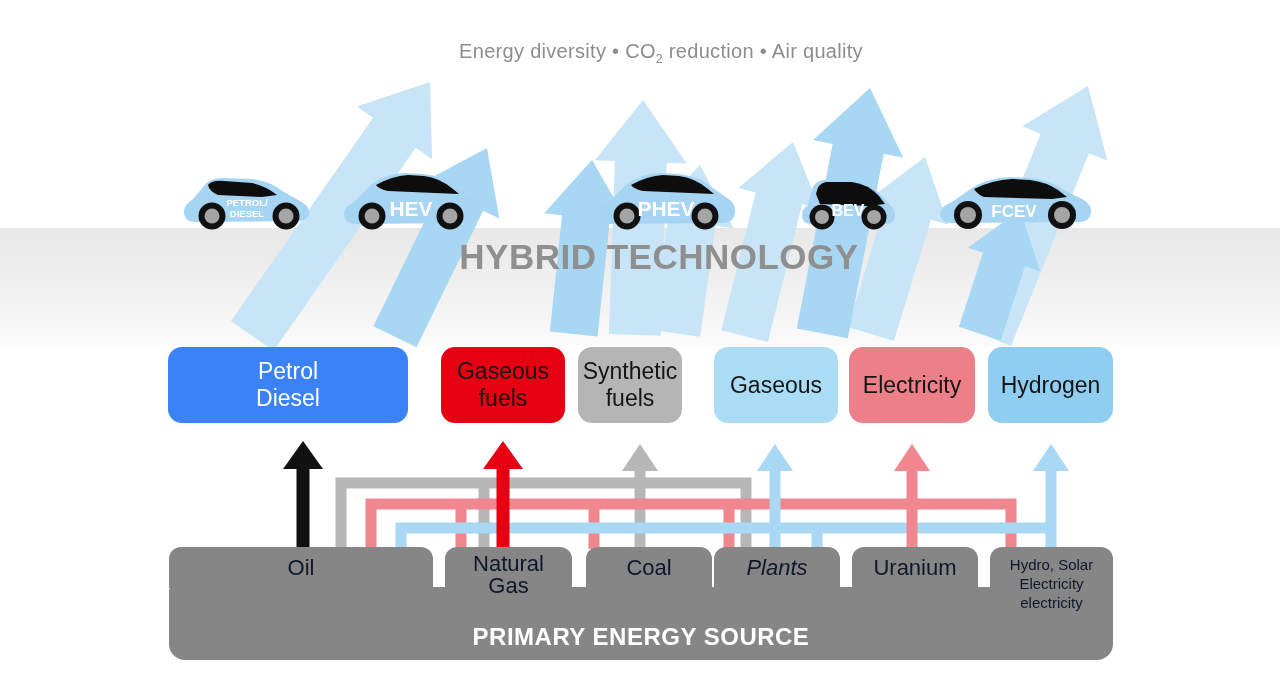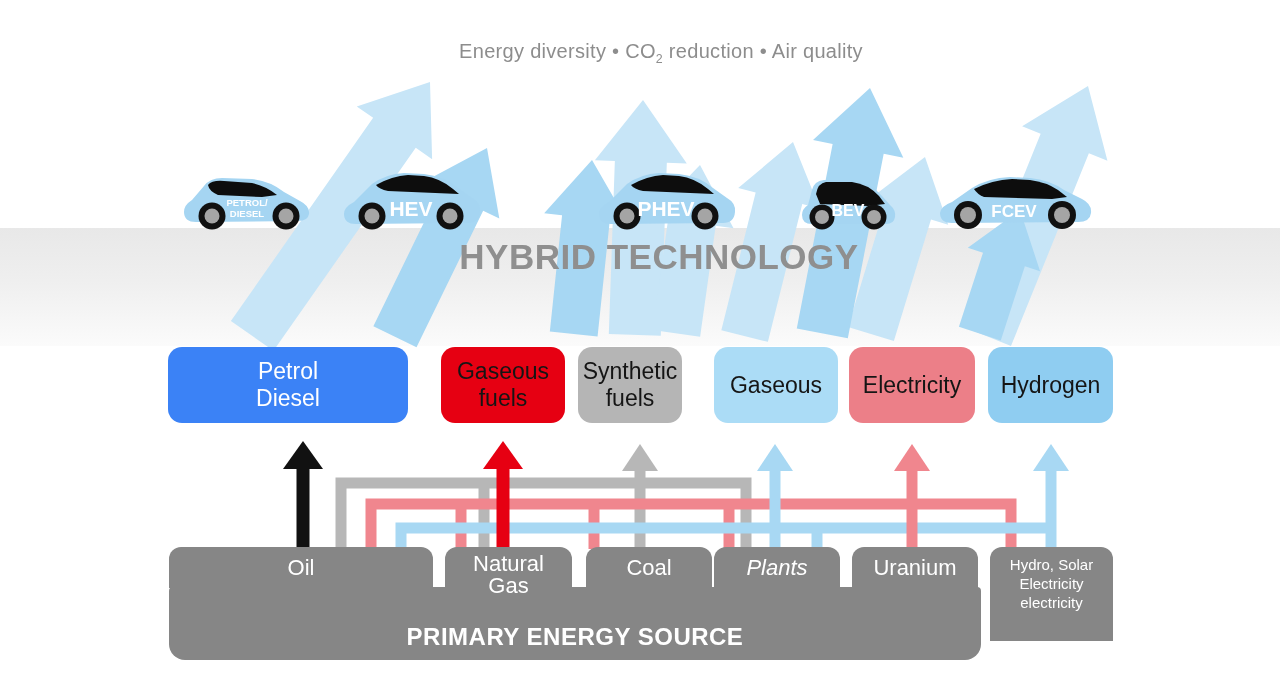--- a/index.html
+++ b/index.html
@@ -20,27 +20,27 @@
   .fuel-box{position:absolute;top:347px;height:76px;border-radius:14px;display:flex;
             flex-direction:column;align-items:center;justify-content:center;
             font-size:23px;line-height:27px;font-weight:500;color:#151515;z-index:5;}
   .f0{left:168px;width:240px;background:#3b82f6;color:#ffffff;}
   .f1{left:441px;width:124px;background:#e60012;}
   .f2{left:578px;width:104px;background:#b5b5b5;}
   .f3{left:714px;width:124px;background:#abdcf6;}
   .f4{left:849px;width:126px;background:#ec7f88;}
   .f5{left:988px;width:125px;background:#8fcdf1;}
   
-  .primary-box{position:absolute;left:169px;top:587px;width:812px;height:73px;
+  .primary-box{position:absolute;left:169px;top:587px;width:944px;height:73px;
                background:#868686;border-radius:4px 4px 16px 16px;z-index:5;}
   .primary-label{position:absolute;left:0;bottom:9px;width:100%;text-align:center;
                  color:#ffffff;font-size:24px;font-weight:bold;letter-spacing:.5px;}
   .tab{position:absolute;top:547px;height:41px;background:#868686;border-radius:12px 12px 0 0;
        display:flex;flex-direction:column;align-items:center;justify-content:center;
-       color:#ffffff;font-size:22px;line-height:23px;z-index:6;text-align:center;}
+       color:#0f172a;font-size:22px;line-height:23px;z-index:6;text-align:center;}
   .t0{left:169px;width:264px;}
   .t1{left:445px;width:127px;justify-content:flex-start;padding-top:6px;height:56px;line-height:22px;align-items:center;}
   .t2{left:586px;width:126px;}
   .t3{left:714px;width:126px;font-style:italic;}
   .t4{left:852px;width:126px;}
   .t5{left:990px;width:123px;height:86px;justify-content:flex-start;padding-top:8px;
       font-size:15px;line-height:19px;}
 </style>
 </head>
 <body>

